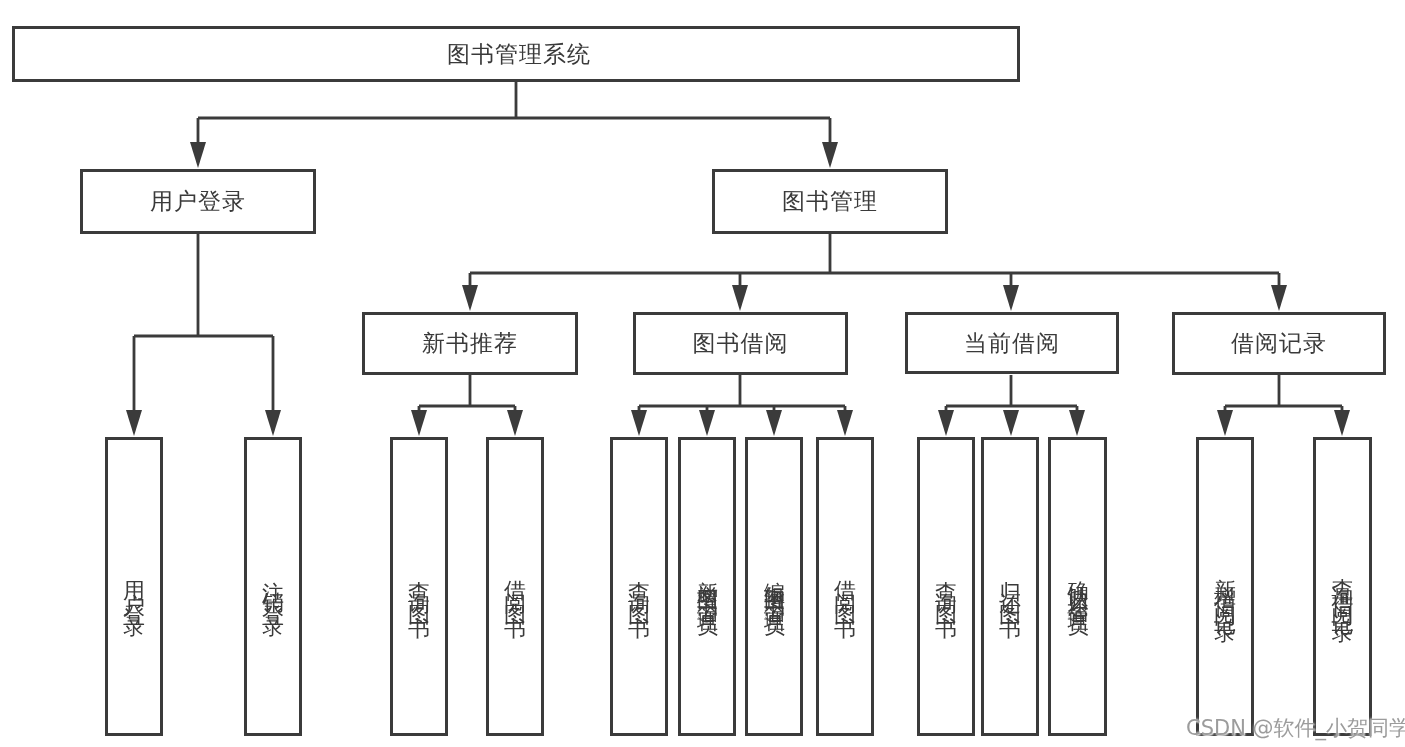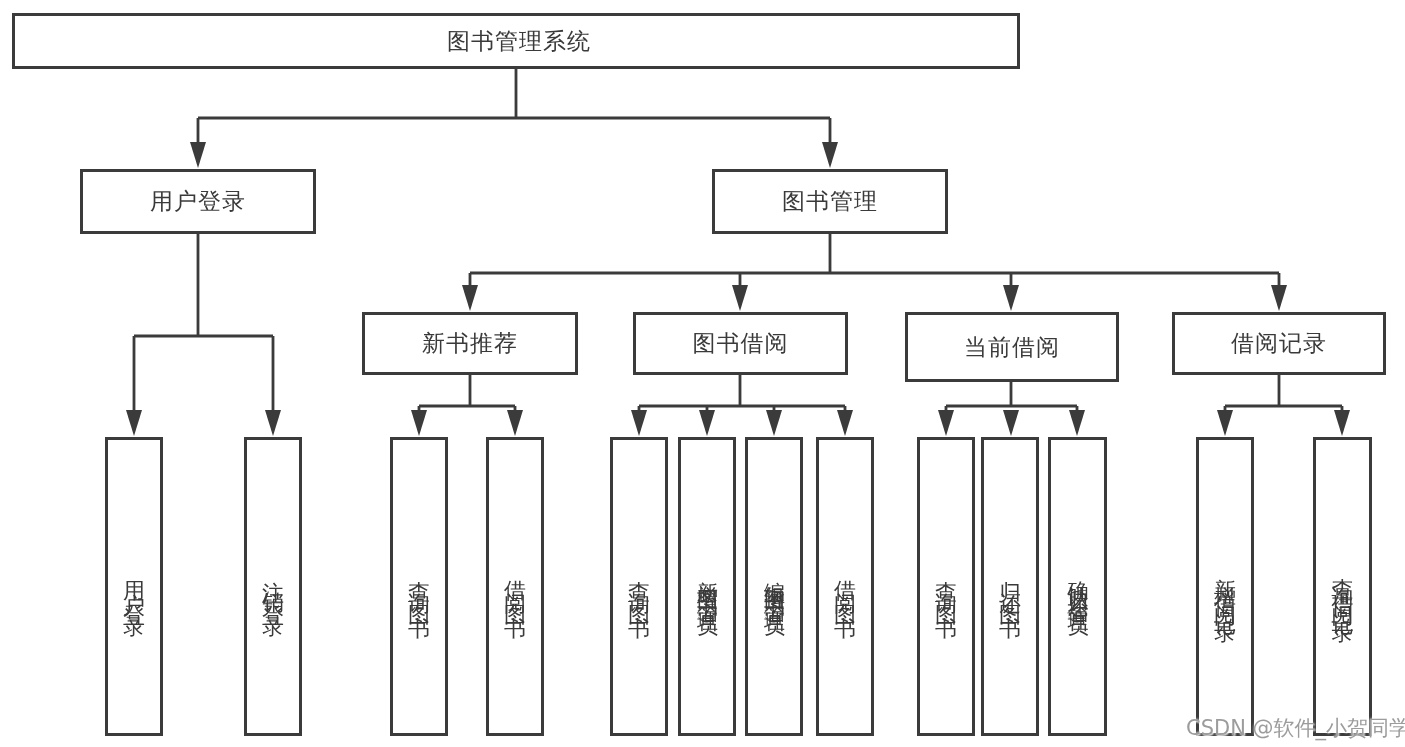--- a/index.html
+++ b/index.html
@@ -23,26 +23,26 @@
     box-sizing: border-box;
     background: #ffffff;
     border: 3px solid #3b3b3b;
     color: #3a3a3a;
     display: flex;
     align-items: center;
     justify-content: center;
     text-align: center;
   }
   .node.h { font-size: 23px; letter-spacing: 1px; }
-  .node.root  { left: 12px;   top: 13px;  width: 1008px; height: 56px; padding-left: 6px; }
+  .node.root  { left: 12px;   top: 26px;  width: 1008px; height: 56px; padding-left: 6px; }
   .node.lvl2a { left: 80px;   top: 169px; width: 236px;  height: 65px; }
   .node.lvl2b { left: 712px;  top: 169px; width: 236px;  height: 65px; }
   .node.lvl3a { left: 362px;  top: 312px; width: 216px;  height: 63px; }
   .node.lvl3b { left: 633px;  top: 312px; width: 215px;  height: 63px; }
-  .node.lvl3c { left: 905px;  top: 312px; width: 214px;  height: 70px; }
+  .node.lvl3c { left: 905px;  top: 312px; width: 214px;  height: 62px; }
   .node.lvl3d { left: 1172px; top: 312px; width: 214px;  height: 63px; }
   .node.leaf {
     top: 437px; width: 58px; height: 299px;
     font-size: 22px;
   }
   .leaf .vtext {
     writing-mode: vertical-rl;
     text-orientation: mixed;
     letter-spacing: 12px;
     line-height: 1;

